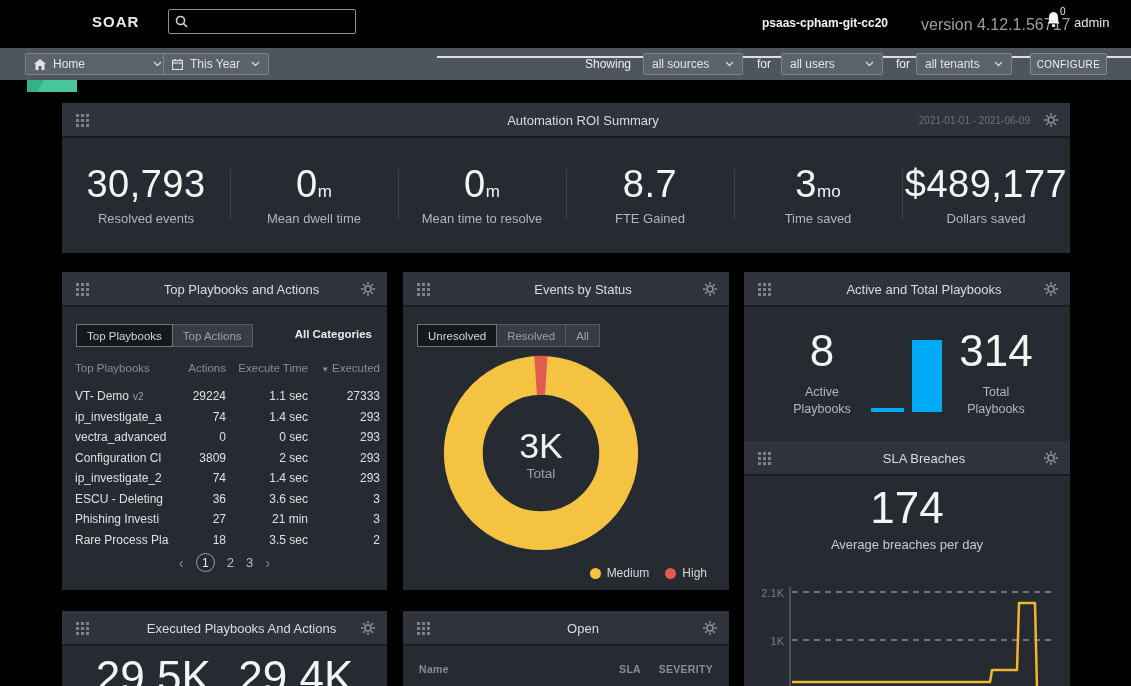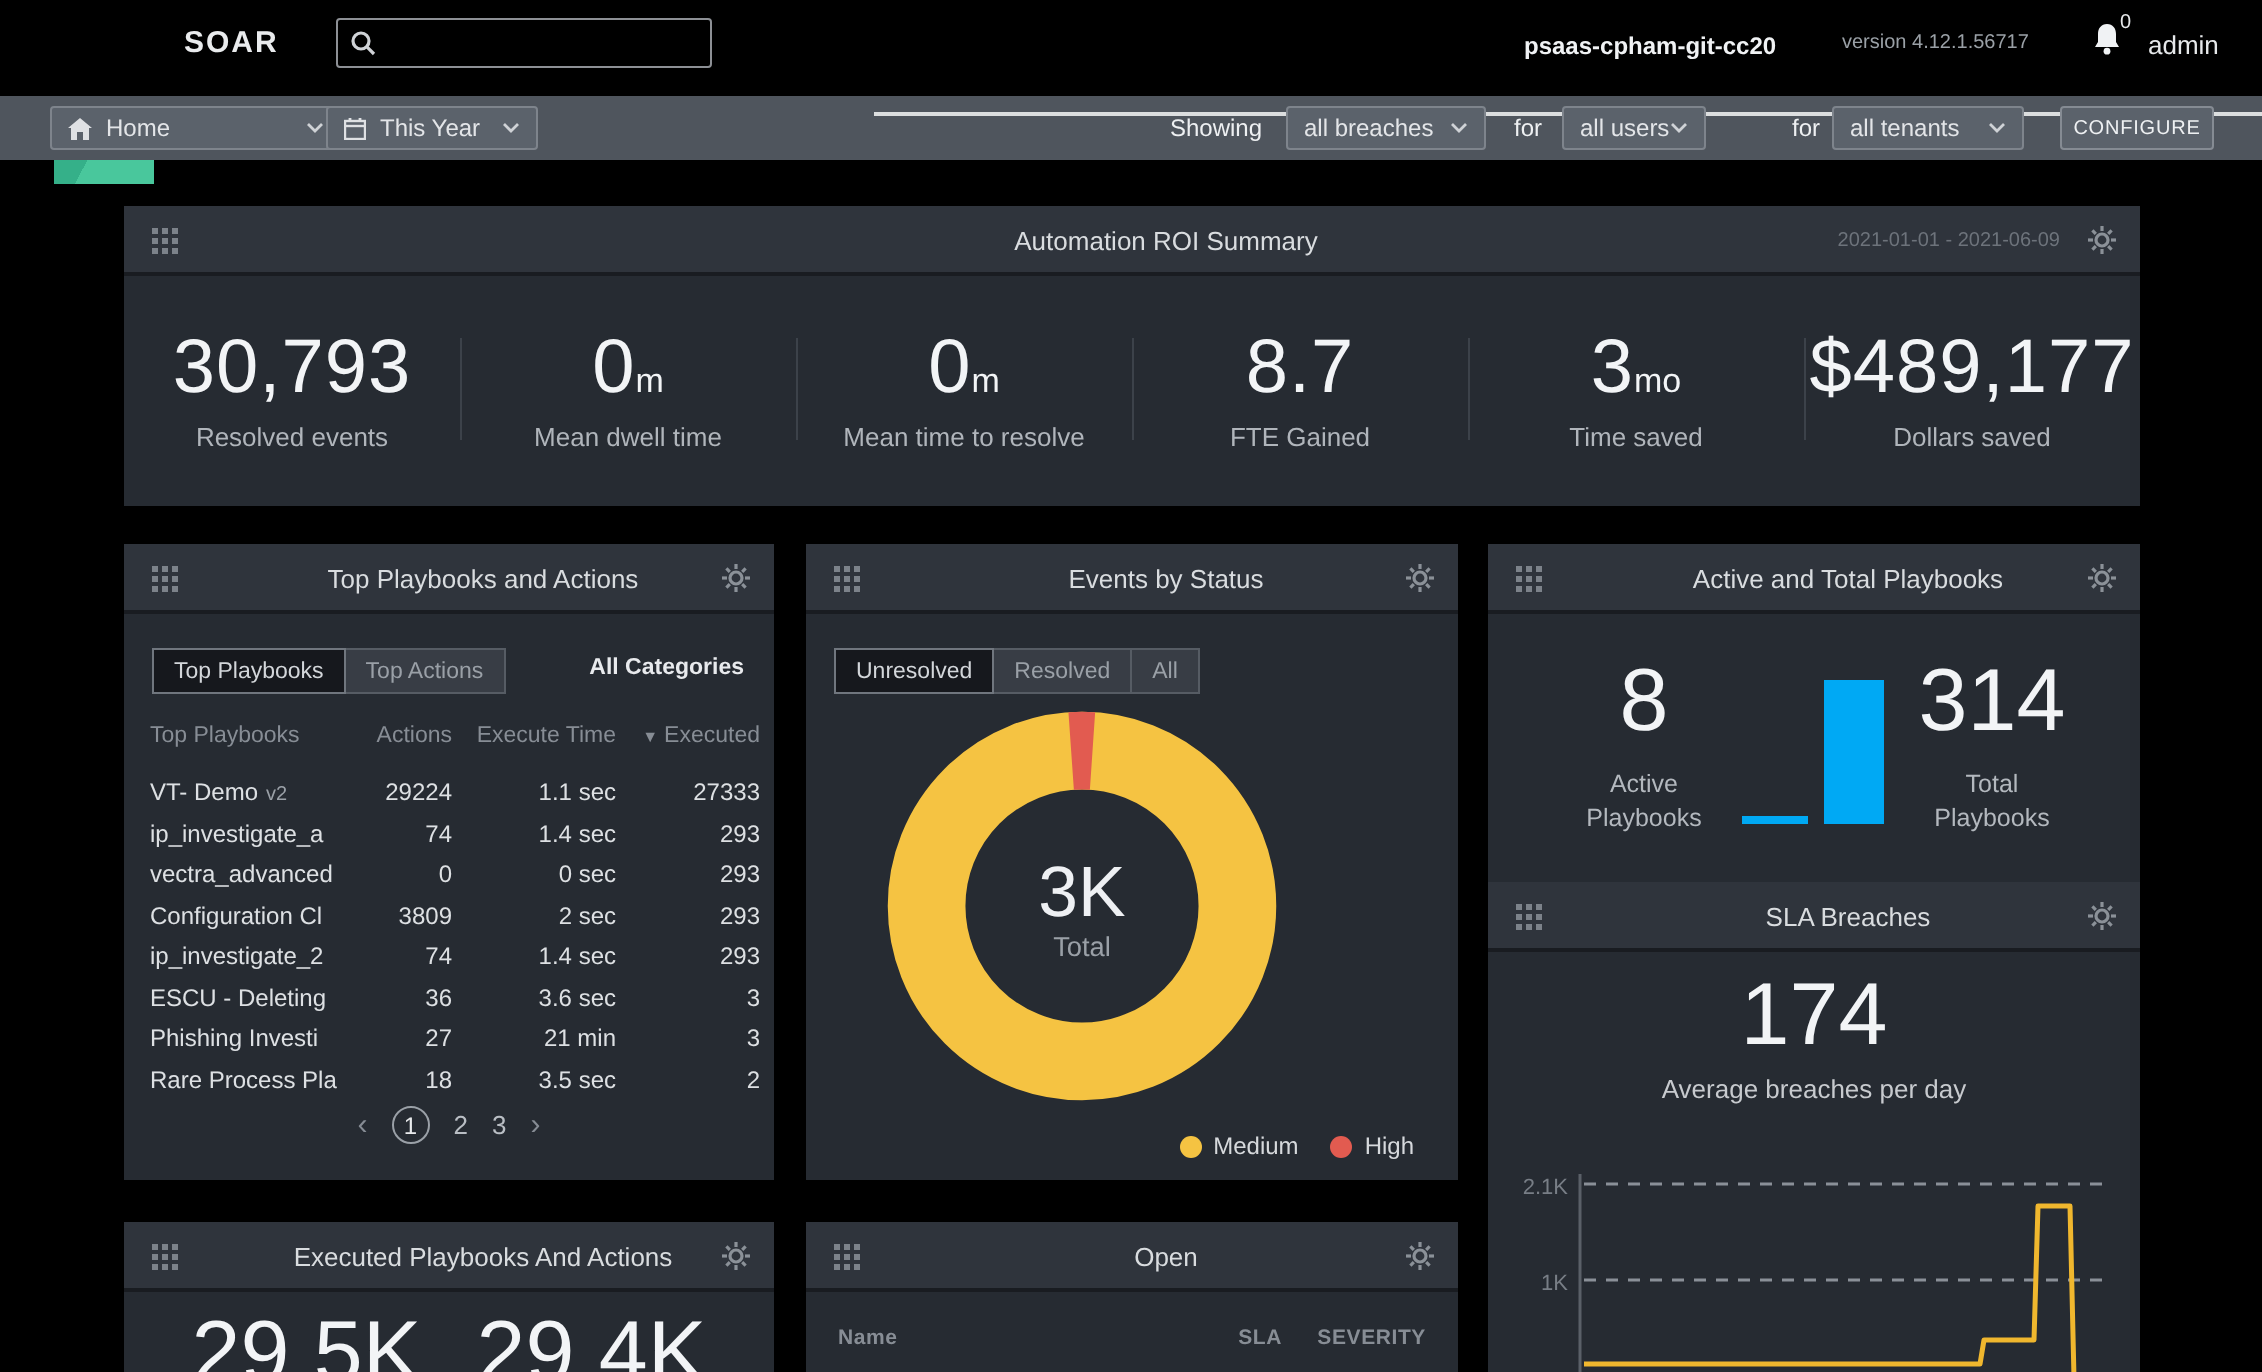--- a/index.html
+++ b/index.html
@@ -12,38 +12,38 @@
   .topbar { position:absolute; left:0; top:0; width:1131px; height:48px; background:#000; }
   .logo { position:absolute; left:27px; top:0; width:50px; height:44px;
     background:linear-gradient(118deg,#35b089 0%,#35b089 46%,#49c79c 46%,#49c79c 100%);
     display:flex; align-items:center; justify-content:center;margin-top:48px; }
   .logo span { color:#fff; font-size:11px; font-weight:bold; font-style:italic; letter-spacing:.2px; }
   .product { position:absolute; left:92px; top:13px; color:#e9ebed; font-size:15px; font-weight:bold; letter-spacing:1px; }
   .searchbox { position:absolute; left:168px; top:9px; width:188px; height:25px;
     background:#000; border:1px solid #8d9095; border-radius:2px; display:flex; align-items:center; padding:0 6px; }
   .searchbox input { flex:1; background:transparent; border:none; outline:none; color:#ddd; font-size:12px; margin-left:6px; font-family:inherit; }
   .instance { position:absolute; left:762px; top:16px; color:#f0f2f4; font-size:12px; font-weight:bold; }
-  .version { position:absolute; left:921px; top:16px; color:#9aa0a6; font-size:10px; }
+  .version { position:absolute; left:921px; top:16px; color:#9aa0a6; font-size:16px; }
   .bell { position:absolute; left:1046px; top:11px; }
   .bell-badge { position:absolute; left:1060px; top:6px; color:#e6e8ea; font-size:10px; }
   .user { position:absolute; left:1074px; top:15px; color:#e6e8ea; font-size:13px; }
   
   .toolbar { position:absolute; left:0; top:48px; width:1131px; height:32px; background:#4f555d; }
   .divider-line { position:absolute; left:437px; top:8px; width:694px; height:2px; background:#dcdedf; z-index:1; }
   .tb-btn { position:absolute; height:22px; background:#5b626b; border:1px solid #7e848c; border-radius:2px;
     display:flex; align-items:center; color:#e3e5e8; font-size:12px; padding:0 8px; z-index:2; cursor:pointer; }
   .tb-btn .chev { margin-left:auto; }
   .tb-home { left:25px; top:5px; width:146px; }
   .tb-year { left:163px; top:5px; width:106px; }
   .tb-label { position:absolute; top:9px; color:#eef0f2; font-size:12px; z-index:2; }
   .lbl-showing { left:585px; }
   .lbl-for1 { left:757px; }
   .lbl-for2 { left:896px; }
   .sel-sources { left:643px; top:5px; width:100px; }
-  .sel-users { left:781px; top:5px; width:72px; }
+  .sel-users { left:781px; top:5px; width:102px; }
   .sel-tenants { left:916px; top:5px; width:96px; }
   .configure { position:absolute; left:1030px; top:5px; width:77px; height:22px; background:#5b626b;
     border:1px solid #858b93; border-radius:2px; color:#eef0f2; font-size:10px; display:flex;
     align-items:center; justify-content:center; letter-spacing:.4px; z-index:2; cursor:pointer; }
   .icon { display:inline-block; line-height:0; }
   
   .panel { position:absolute; background:#262b32; }
   .panel-header { position:relative; height:35px; background:#2f343c; border-bottom:2px solid #191c21; }
   .panel-title { position:absolute; left:0; right:0; top:10px; text-align:center; color:#d9dcdf; font-size:13px;padding-left:34px; }
   .drag-handle { position:absolute; left:14px; top:11px; cursor:grab; }
@@ -178,21 +178,21 @@
     <span>This Year</span>
     <span class="chev icon">
       <svg width="9" height="6" viewBox="0 0 9 6">
           <polyline points="1,1 4.5,4.5 8,1" fill="none" stroke="#cfd2d6" stroke-width="1.4"></polyline>
         </svg>
     </span>
   </div>
 
   <div class="tb-label lbl-showing">Showing</div>
   <div class="tb-btn sel-sources">
-    <span>all breaches</span>
+    <span>all sources</span>
     <span class="chev icon">
       <svg width="9" height="6" viewBox="0 0 9 6">
           <polyline points="1,1 4.5,4.5 8,1" fill="none" stroke="#cfd2d6" stroke-width="1.4"></polyline>
         </svg>
     </span>
   </div>
   <div class="tb-label lbl-for1">for</div>
   <div class="tb-btn sel-users">
     <span>all users</span>
     <span class="chev icon">

